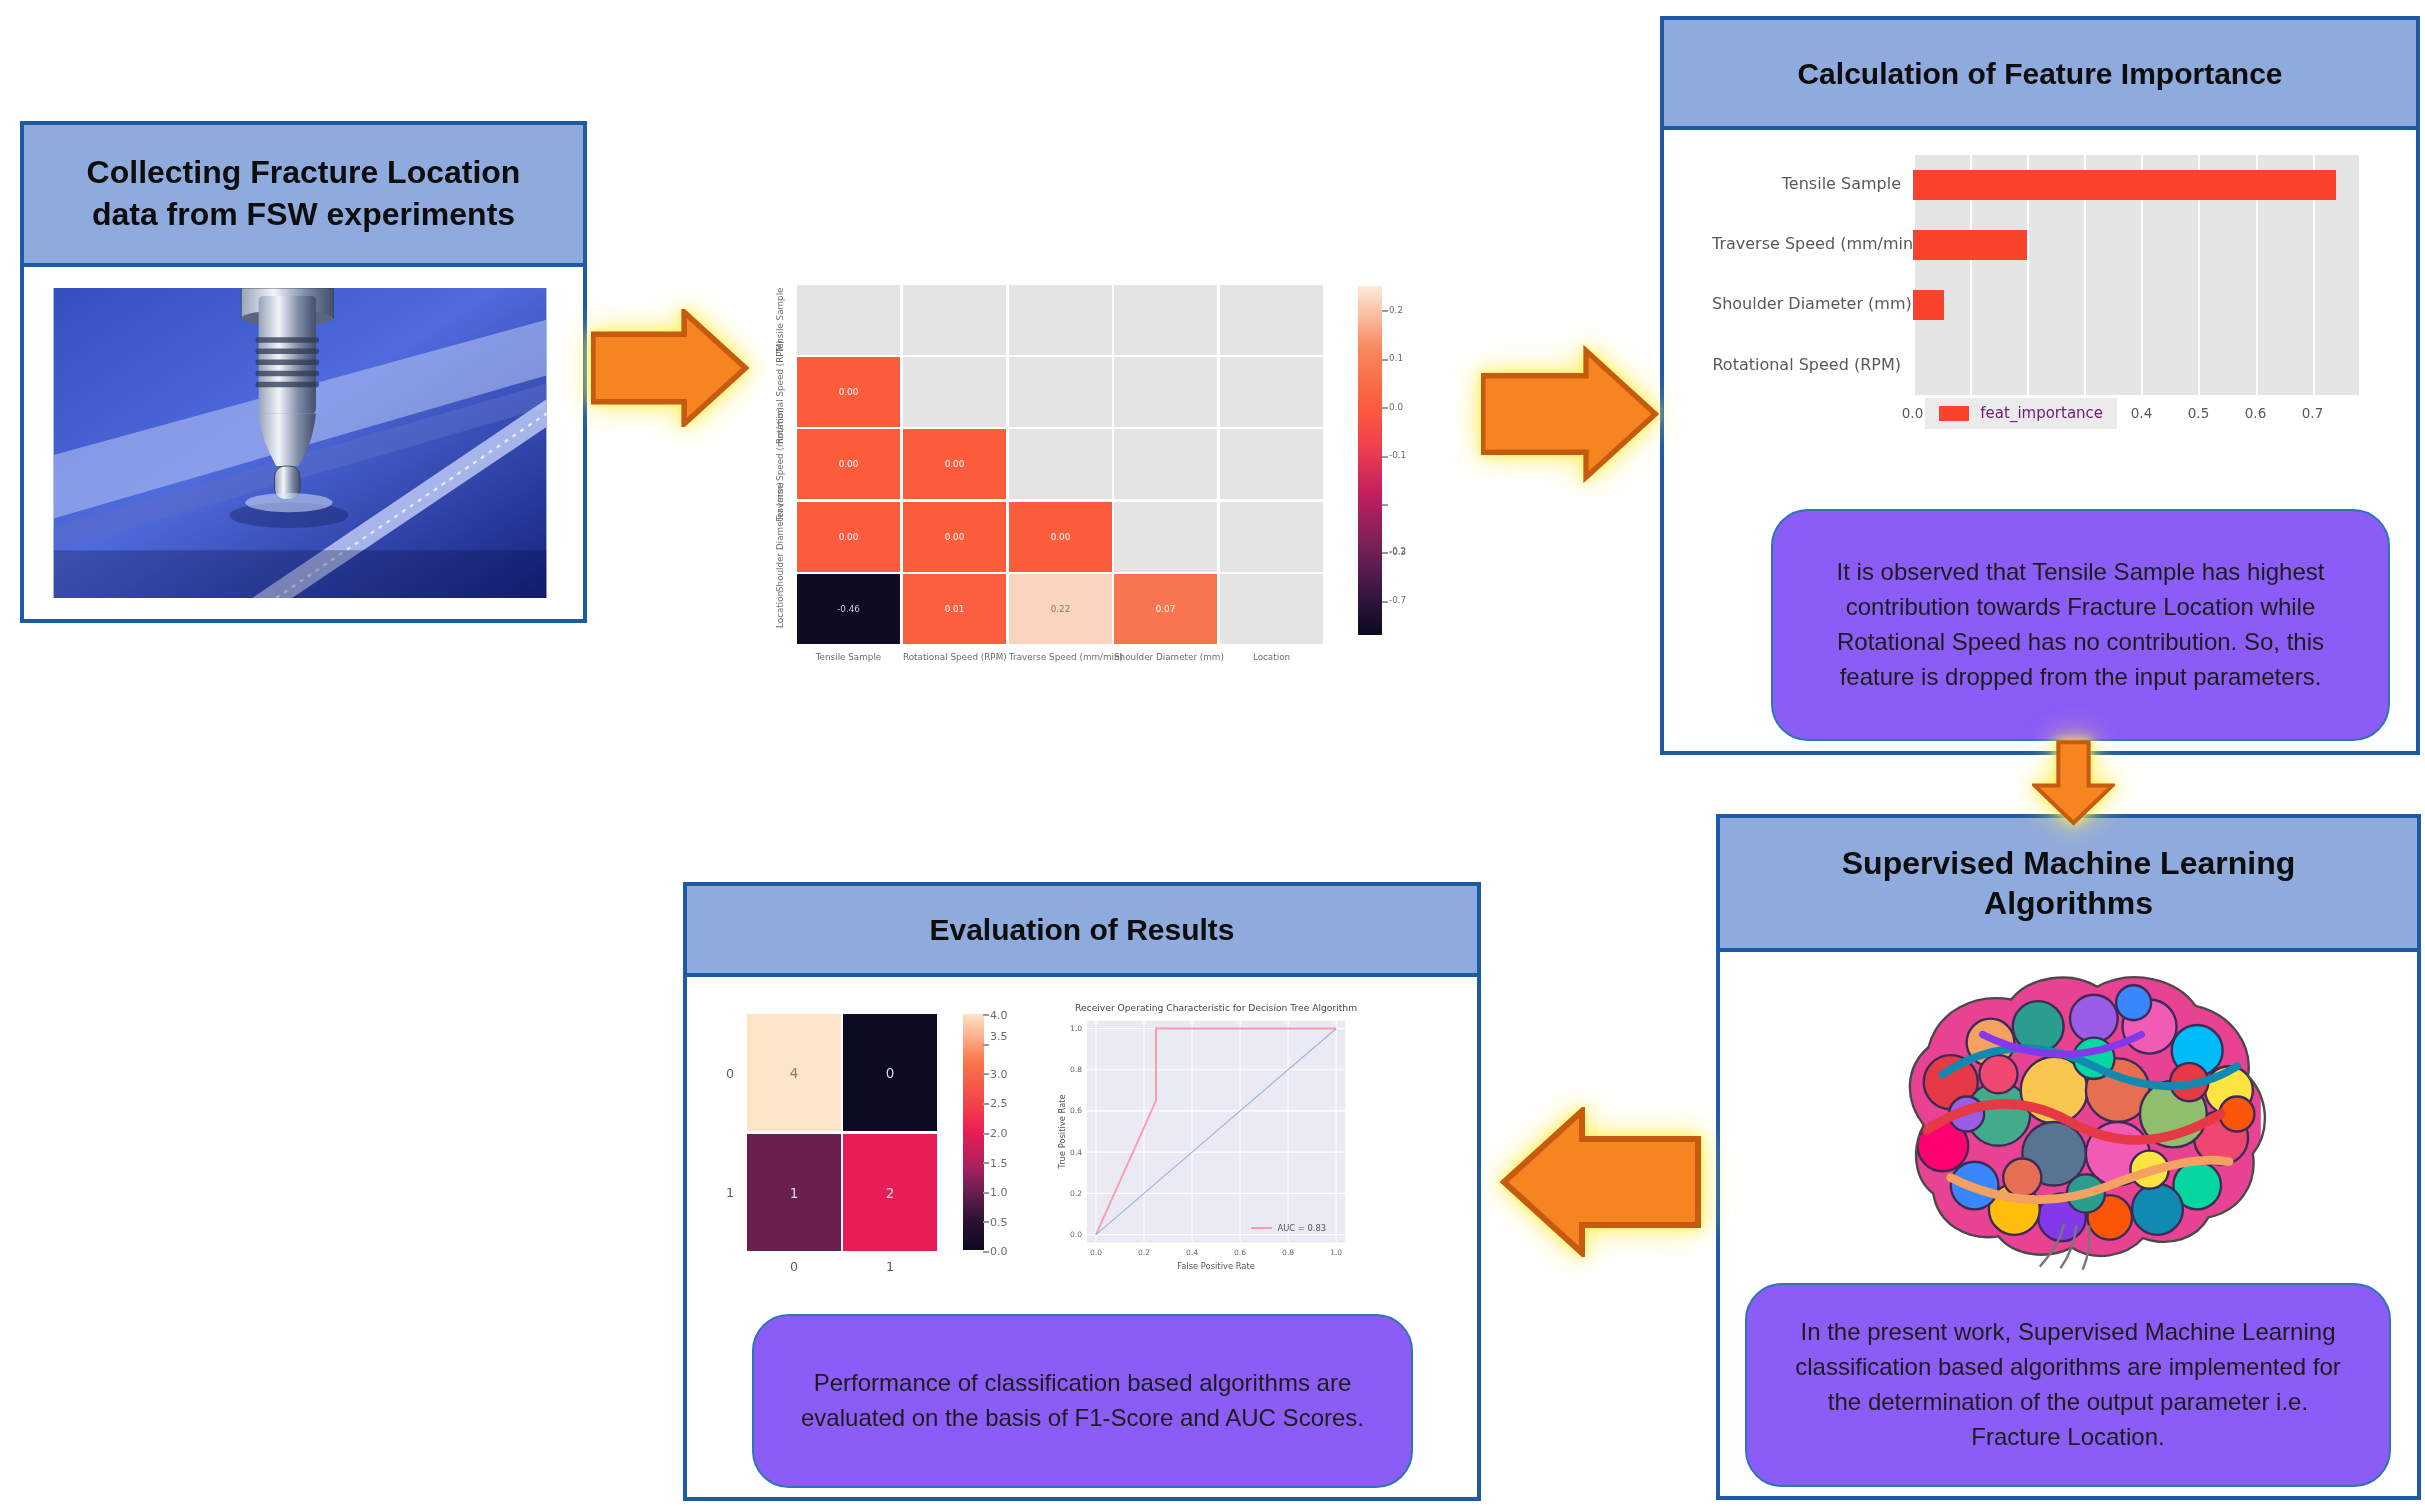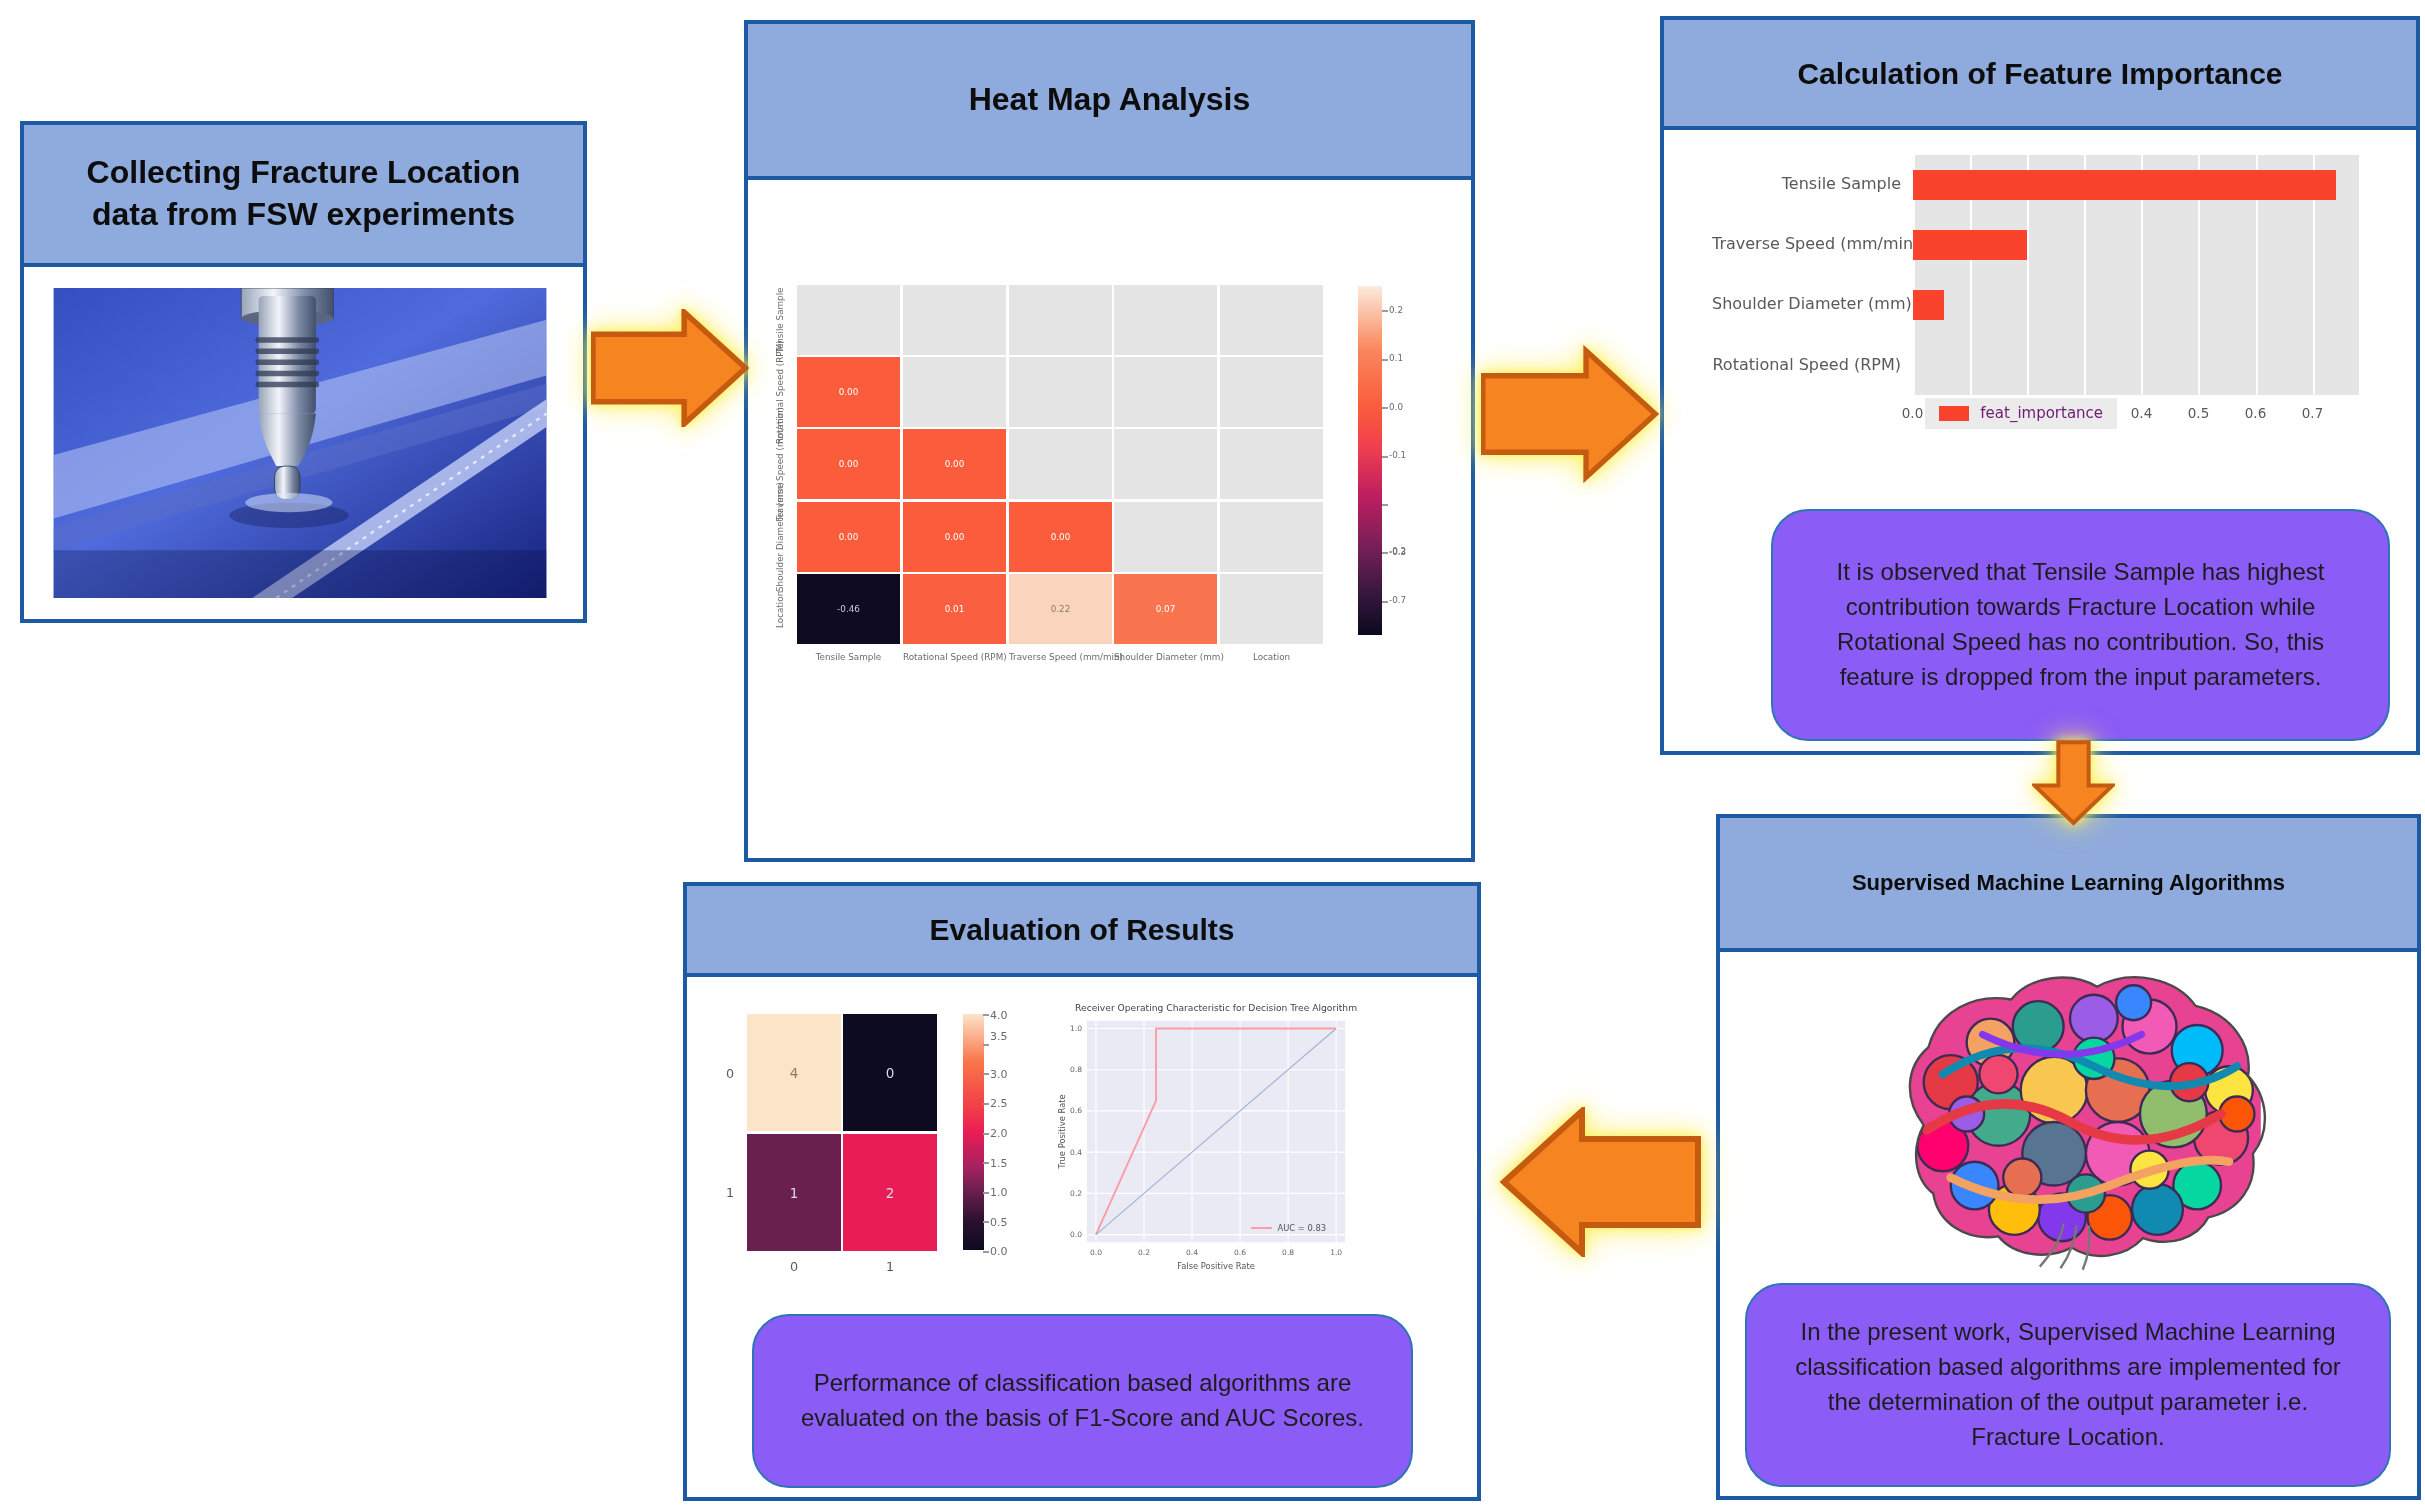--- a/index.html
+++ b/index.html
@@ -88,25 +88,20 @@
       <path d="M258,158 C262,196 276,214 280,224 L308,224 C314,214 326,196 330,158 Z" fill="url(#metal)"></path>
       <rect x="278" y="224" width="32" height="42" rx="13" fill="url(#metal)" stroke="#2f3950" stroke-width="1"></rect>
       <ellipse cx="296" cy="270" rx="55" ry="12" fill="rgba(225,235,255,0.5)"></ellipse>
     </g>
   </svg>
 
   <svg class="arrow" style="left:591px;top:309px;width:158px;height:118px;" viewBox="0 0 200 150">
     <polygon points="2,32 118,32 118,4 196,75 118,146 118,118 2,118" stroke-width="7"></polygon>
   </svg>
 
-  <section class="panel" style="left:744px;top:20px;width:731px;height:842px;">
-    <header class="panel-header" style="height:156px;font-size:32px;">
-      <span>Heat Map Analysis</span>
-    </header>
-  </section>
 
   <div class="chart" style="left:764px;top:275px;width:645px;height:446px;">
       <div class="hm-cell" style="left:33px;top:9.6px;width:103px;height:70px;background:#E4E4E4"></div>
       <div class="hm-cell" style="left:139px;top:9.6px;width:103px;height:70px;background:#E4E4E4"></div>
       <div class="hm-cell" style="left:245px;top:9.6px;width:103px;height:70px;background:#E4E4E4"></div>
       <div class="hm-cell" style="left:350px;top:9.6px;width:103px;height:70px;background:#E4E4E4"></div>
       <div class="hm-cell" style="left:456px;top:9.6px;width:103px;height:70px;background:#E4E4E4"></div>
       <div class="hm-cell" style="left:33px;top:82px;width:103px;height:70px;background:rgb(250,92,60)">
         <span class="hm-val" style="color:#fff">0.00</span>
       </div>
@@ -217,21 +212,21 @@
 
   <div class="note" style="left:1771px;top:509px;width:619px;height:232px;">
     <span>It is observed that Tensile Sample has highest contribution towards Fracture Location while Rotational Speed has no contribution. So, this feature is dropped from the input parameters.</span>
   </div>
 
   <svg class="arrow" style="left:2032px;top:740px;width:83px;height:86px;" viewBox="0 0 104 106">
     <polygon points="33,2 71,2 71,56 101,56 52,103 3,56 33,56" stroke-width="5"></polygon>
   </svg>
 
   <section class="panel" style="left:1716px;top:814px;width:705px;height:686px;">
-    <header class="panel-header" style="height:134px;font-size:22px;padding:0 64px;line-height:1.25;">
+    <header class="panel-header" style="height:134px;font-size:32px;padding:0 64px;line-height:1.25;">
       <span>Supervised Machine Learning Algorithms</span>
     </header>
   </section>
 
   <svg class="decor" style="left:1855px;top:955px;width:430px;height:318px;" viewBox="0 0 540 400">
     <defs>
       <clipPath id="brainclip">
         <path d="M86,214 C60,180 64,140 92,116 C104,70 150,48 196,56 C220,26 272,20 304,40 C348,16 404,30 428,64 C472,74 500,112 494,152 C520,180 522,222 500,250 C506,290 482,322 444,330 C430,356 396,368 362,356 C340,380 300,386 272,368 C240,384 200,378 180,354 C140,360 104,338 98,300 C74,282 70,244 86,214 Z"></path>
       </clipPath>
     </defs>

